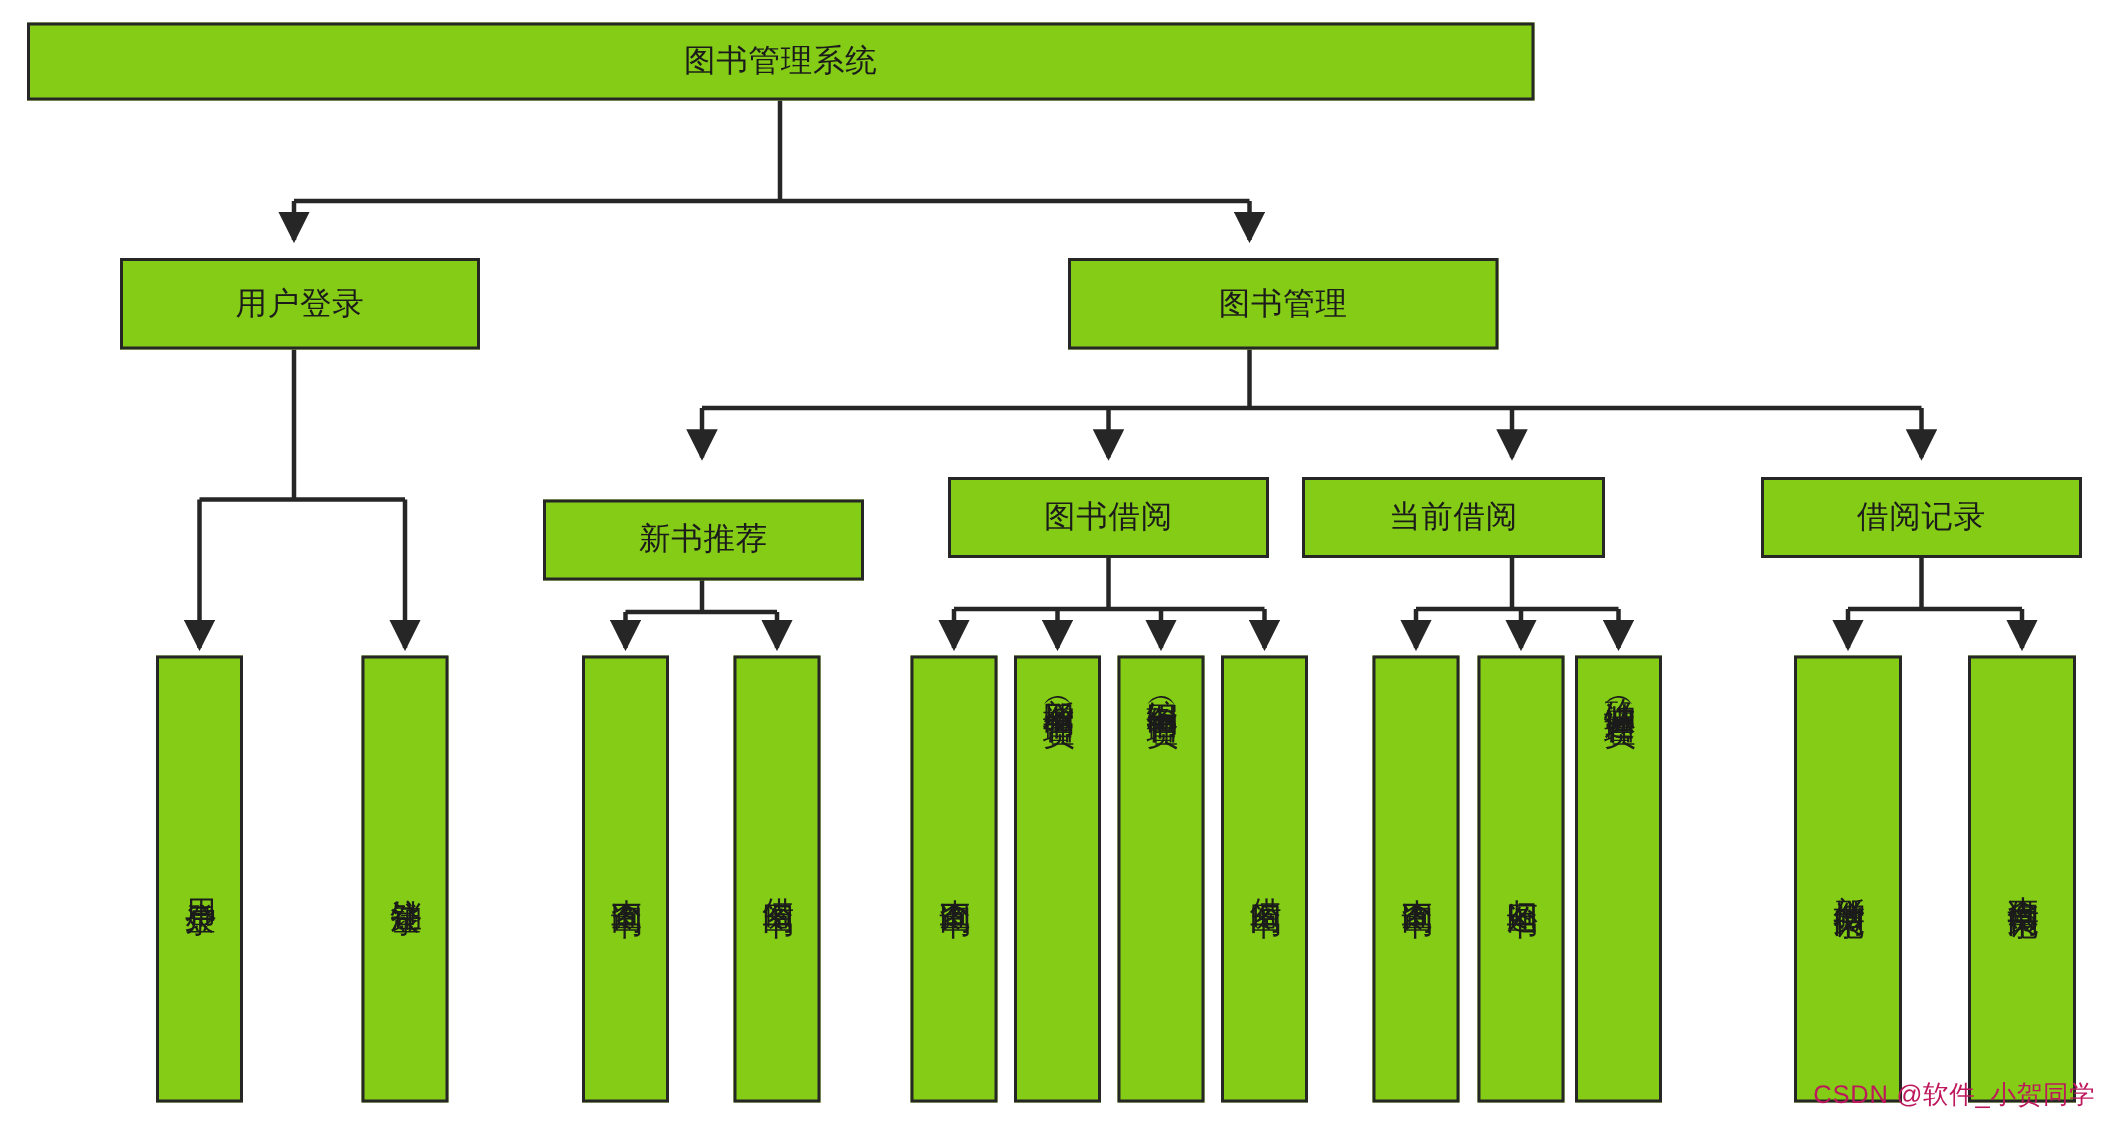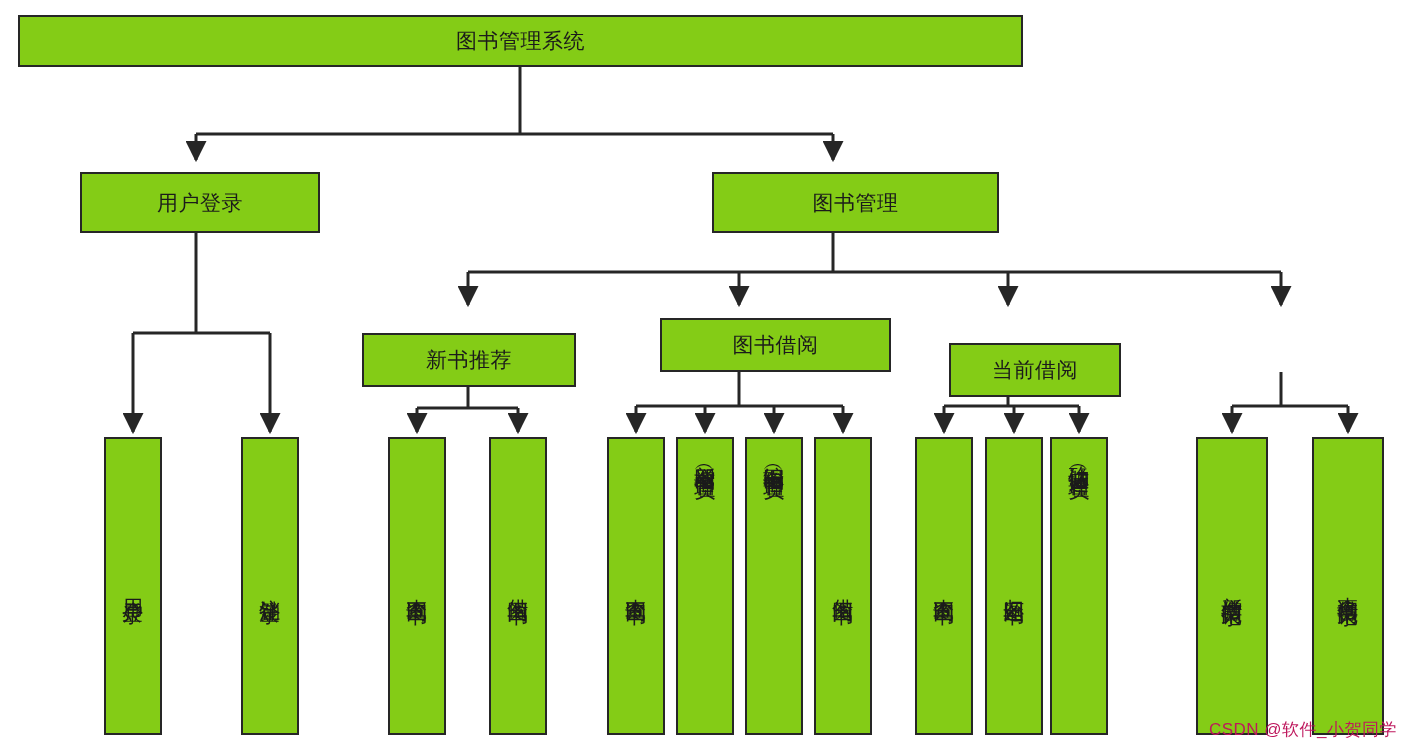--- a/index.html
+++ b/index.html
@@ -130,28 +130,31 @@
   </div>
 
   <div class="node node-h" style="left:712px; top:172px; width:287px; height:61px;">
     <span class="label">图书管理</span>
   </div>
 
   <div class="node node-h" style="left:362px; top:318px; width:214px; height:54px;margin-top:15px;">
     <span class="label">新书推荐</span>
   </div>
 
-  <div class="node node-h" style="left:660px; top:318px; width:231px; height:54px;">
+  <div class="node node-h" style="left:632px; top:318px; width:214px; height:54px;">
     <span class="label">图书借阅</span>
   </div>
 
-  <div class="node node-h" style="left:949px; top:318px; width:172px; height:54px;margin-top:25px;">
+  <div class="node node-h" style="left:868px; top:318px; width:202px; height:54px;">
     <span class="label">当前借阅</span>
   </div>
 
+  <div class="node node-h" style="left:1174px; top:318px; width:214px; height:54px;">
+    <span class="label">借阅记录</span>
+  </div>
 
   <div class="node node-v centerY" style="left:104px; top:437px; width:58px; height:298px;">
     <span class="label">用户登录</span>
   </div>
 
   <div class="node node-v centerY" style="left:241px; top:437px; width:58px; height:298px;">
     <span class="label">注销登录</span>
   </div>
 
   <div class="node node-v centerY" style="left:388px; top:437px; width:58px; height:298px;">

